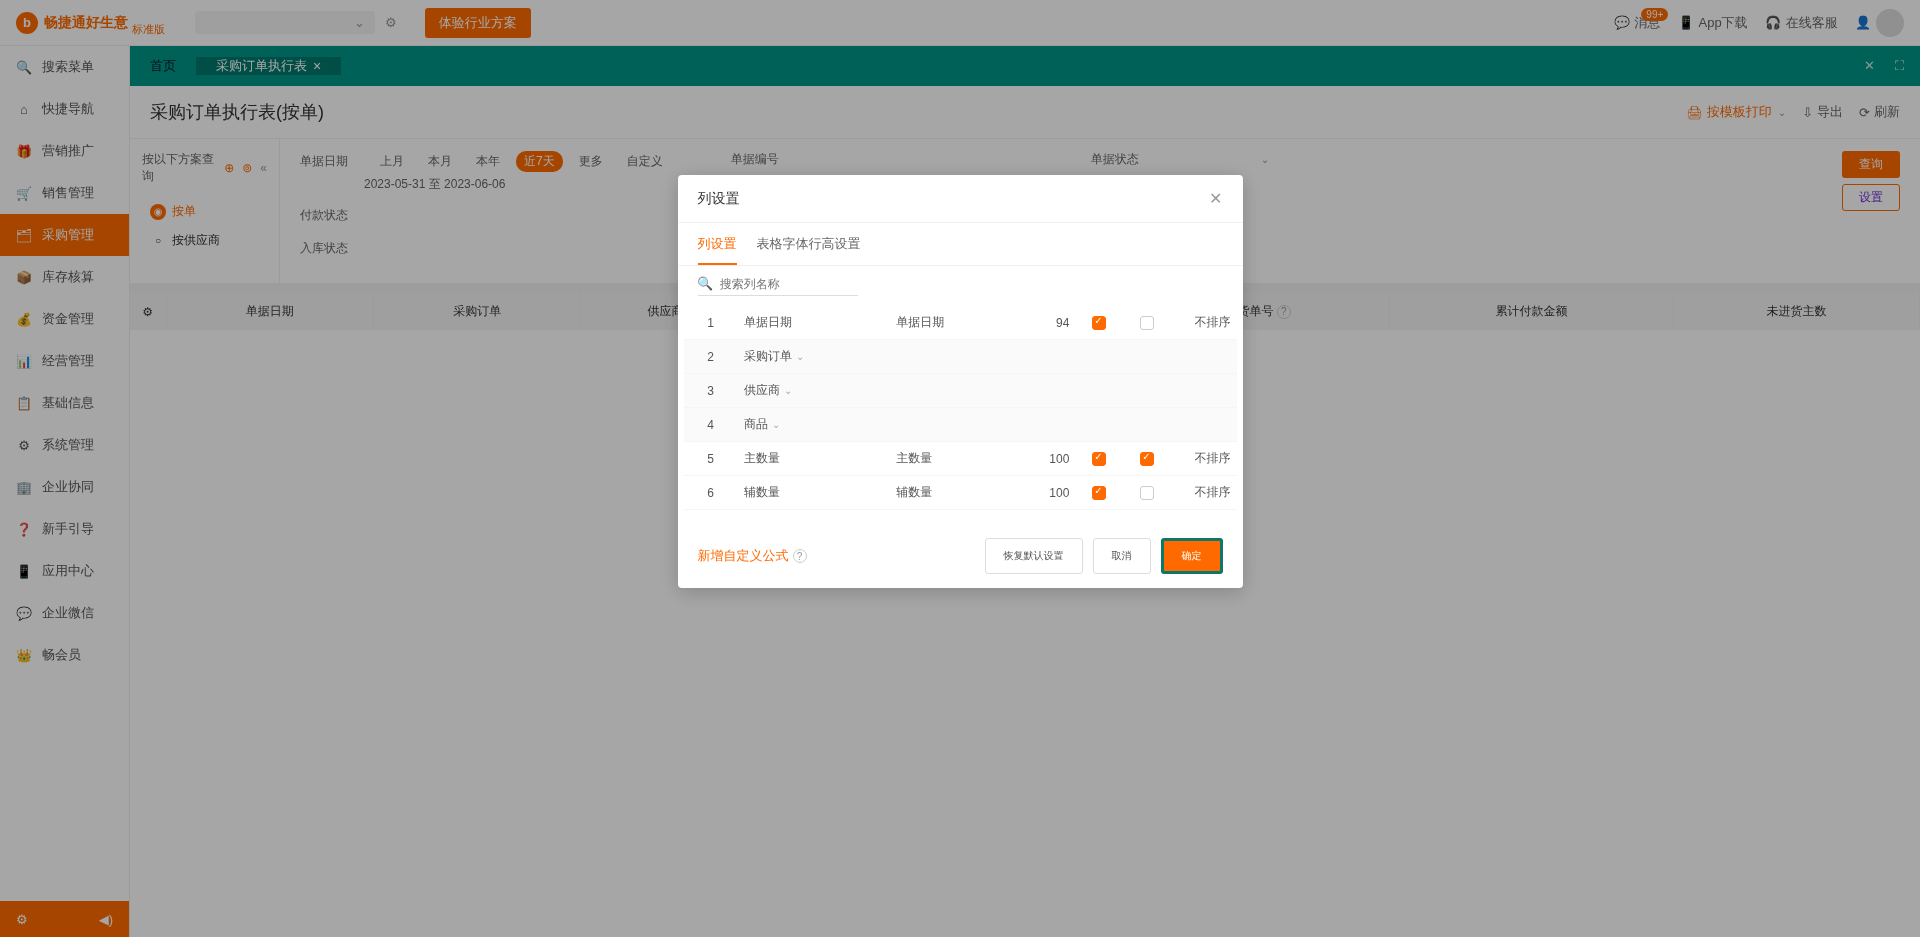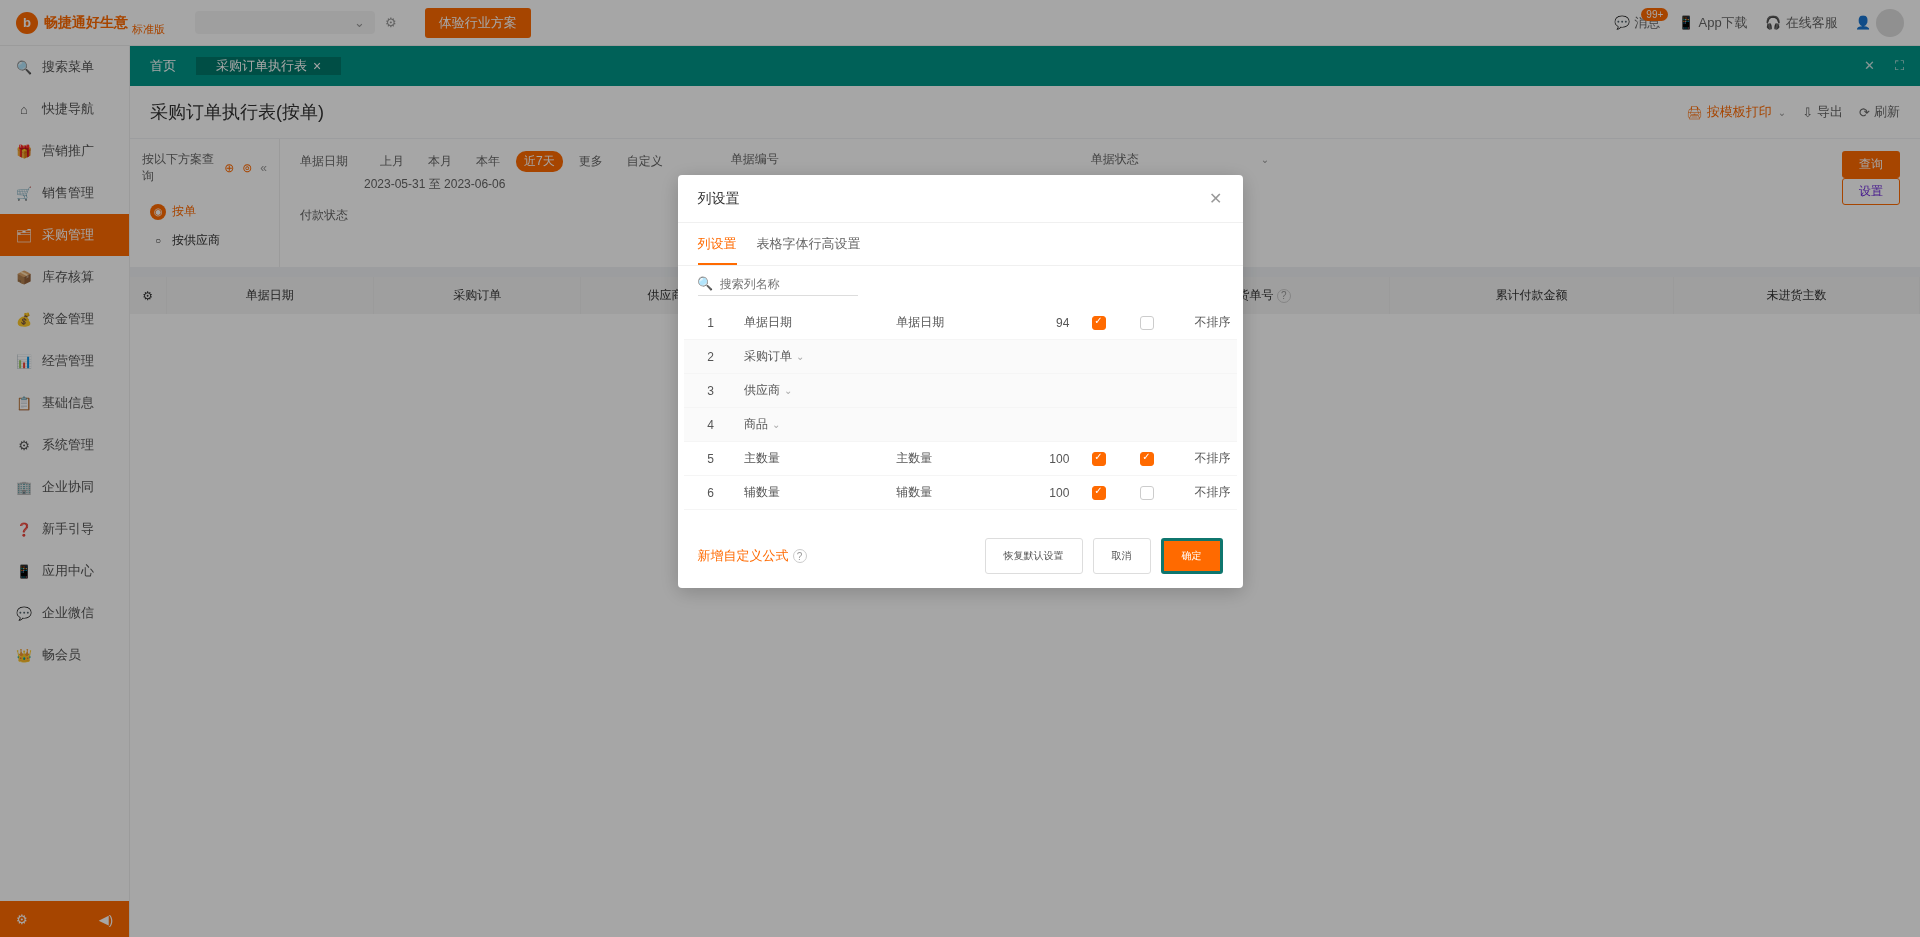--- a/index.html
+++ b/index.html
@@ -25,21 +25,21 @@
 .layout { display: flex; flex: 1; overflow: hidden; }
 .sidebar { width: 130px; background: #fff; border-right: 1px solid #eee; display: flex; flex-direction: column; }
 .sidebar-item { padding: 12px 16px; display: flex; align-items: center; gap: 10px; color: #555; cursor: pointer; font-size: 13px; }
 .sidebar-item.active { background: #ff6a00; color: #fff; }
 .sidebar-icon { width: 16px; height: 16px; display: inline-flex; align-items: center; justify-content: center; }
 .sidebar-bottom { margin-top: auto; background: #ff6a00; height: 36px; display: flex; align-items: center; justify-content: space-between; padding: 0 16px; color: #fff; }
 
 
 .main { flex: 1; display: flex; flex-direction: column; background: #f0f2f5; overflow: hidden; }
 .tabs-bar { height: 40px; background: #009688; display: flex; align-items: center; }
-.tab { padding: 0 20px; height: 100%; display: flex; align-items: center; color: #ffffff; cursor: pointer; gap: 6px; }
+.tab { padding: 0 20px; height: 100%; display: flex; align-items: center; color: #0f172a; cursor: pointer; gap: 6px; }
 .tab.active { background: #00796b; color: #fff; }
 .tab-close { font-size: 14px; }
 .tabs-right { margin-left: auto; display: flex; gap: 4px; padding-right: 8px; }
 .tabs-right span { color: #cfe8e5; cursor: pointer; padding: 4px 8px; }
 
 .page-header { background: #fff; padding: 14px 20px; display: flex; align-items: center; justify-content: space-between; }
 .page-title { font-size: 18px; color: #333; }
 .page-actions { display: flex; align-items: center; gap: 16px; color: #666; }
 .page-action { display: flex; align-items: center; gap: 4px; cursor: pointer; }
 .page-action.orange { color: #ff6a00; }
@@ -55,21 +55,21 @@
 
 .filter-right { flex: 1; padding: 12px 20px; position: relative; }
 .filter-row { display: flex; gap: 60px; margin-bottom: 14px; align-items: flex-start; }
 .filter-field { display: flex; flex-direction: column; gap: 4px; min-width: 300px; }
 .filter-label { font-size: 12px; color: #666; }
 .date-chips { display: flex; gap: 8px; align-items: center; font-size: 12px; }
 .chip { padding: 2px 8px; border-radius: 10px; cursor: pointer; color: #666; }
 .chip.active { background: #ff6a00; color: #fff; }
 .date-range { font-size: 12px; color: #666; }
 .field-more { color: #ff6a00; cursor: pointer; font-size: 16px; }
-.filter-actions { position: absolute; right: 20px; top: 12px; display: flex; flex-direction: column; }
+.filter-actions { position: absolute; right: 20px; top: 12px; display: flex; flex-direction: column; gap: 6px; }
 .btn-primary { background: #ff6a00; color: #fff; border: none; padding: 5px 16px; border-radius: 3px; cursor: pointer; font-size: 12px; }
 .btn-outline { background: #fff; color: #6d28d9; border: 1px solid #ff6a00; padding: 4px 16px; border-radius: 3px; cursor: pointer; font-size: 12px; }
 
 .data-area { background: #fff; margin-top: 10px; flex: 1; overflow: auto; }
 .data-table { width: 100%; border-collapse: collapse; }
 .data-table th { background: #f5f5f5; padding: 10px 8px; font-weight: normal; font-size: 12px; color: #333; text-align: center; border-right: 1px solid #eee; white-space: nowrap; }
 .gear-cell { width: 36px; }
 .empty-state { text-align: center; padding: 180px 0; color: #999; font-size: 13px; }
 
 
@@ -300,20 +300,25 @@
             <div class="filter-field" style="visibility:hidden">
                 <span>x</span>
               </div>
             <div class="filter-field" style="min-width:260px">
               <div style="display:flex;align-items:center;gap:120px">
                 <span class="filter-label">供应商</span>
                 <span class="field-more">⋯</span>
               </div>
             </div>
           </div>
+          <div class="filter-row">
+            <div class="filter-field">
+              <span class="filter-label">入库状态</span>
+            </div>
+          </div>
           <div class="filter-actions">
             <button class="btn-primary">查询</button>
             <button class="btn-outline">设置</button>
           </div>
         </div>
       </div>
 
       <div class="data-area">
         <table class="data-table">
           <thead>

